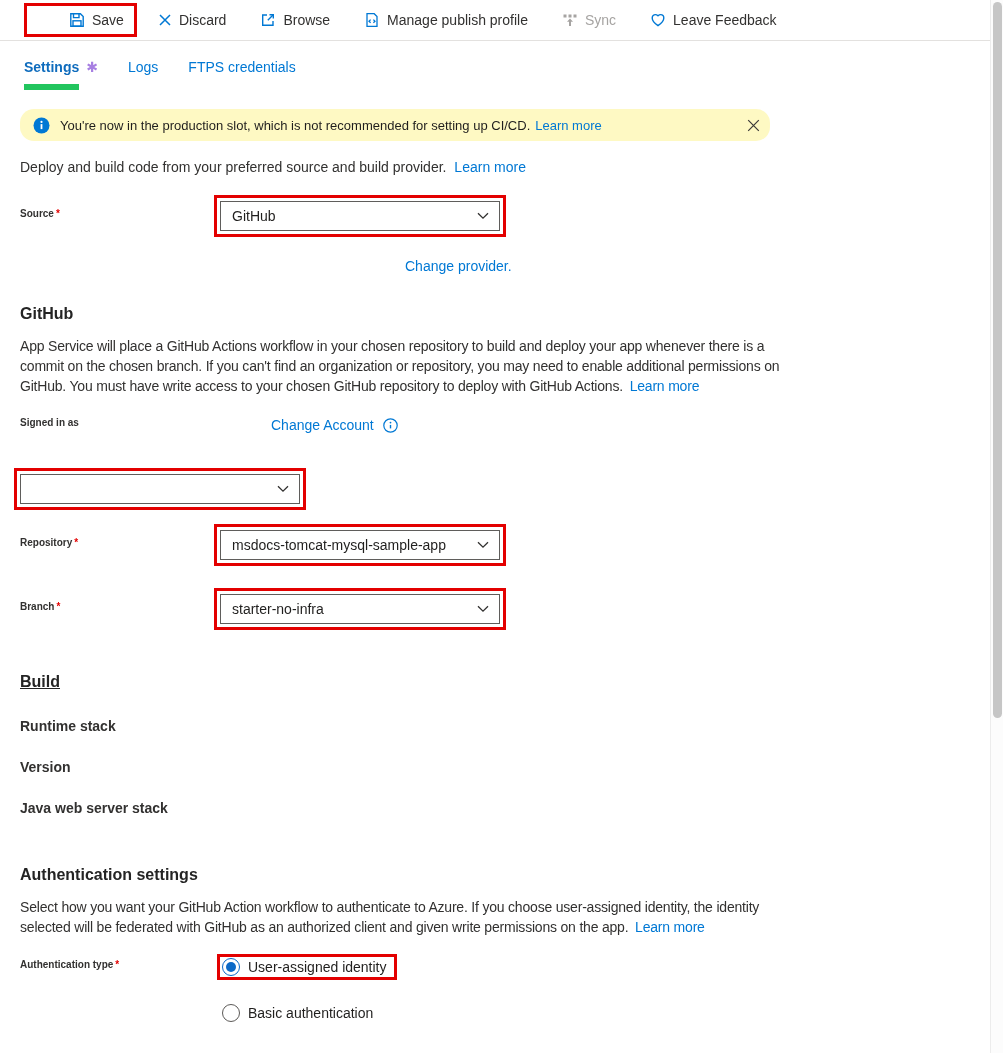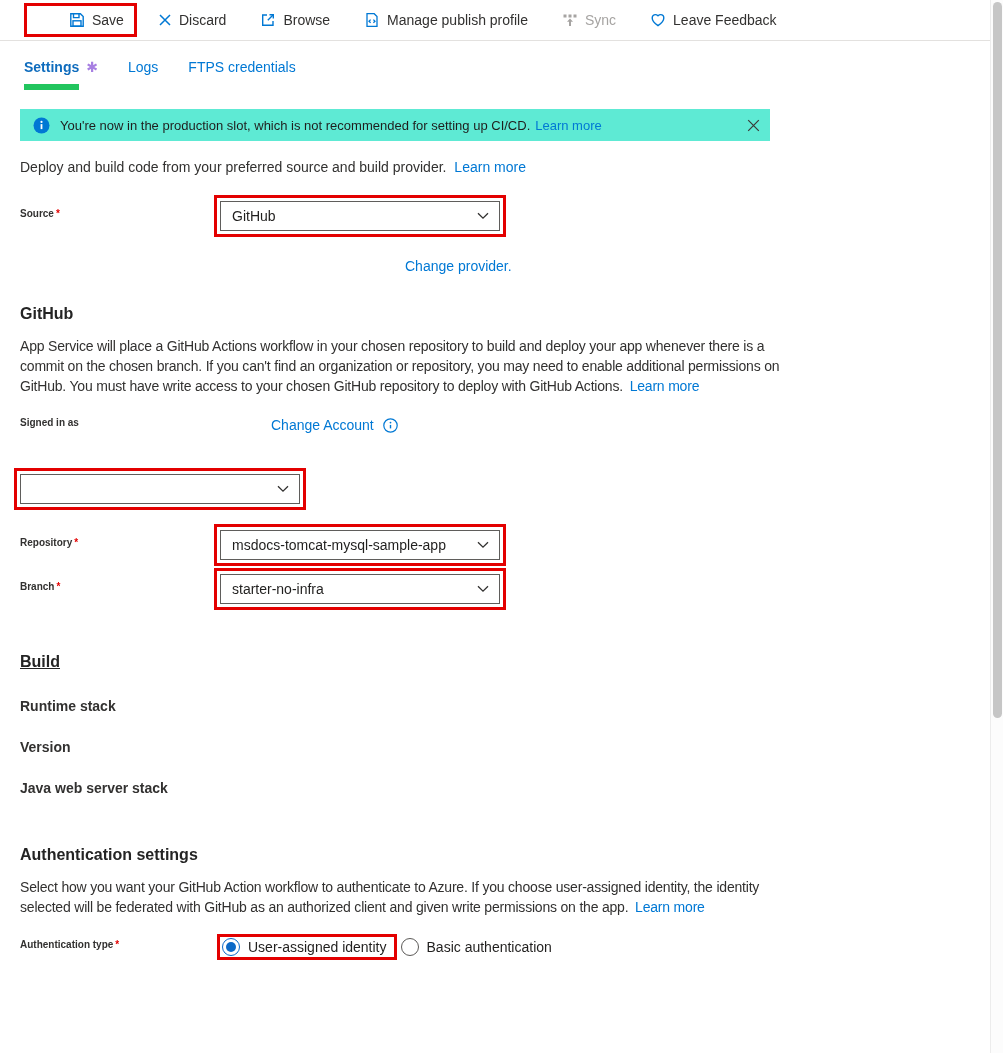--- a/index.html
+++ b/index.html
@@ -16,22 +16,22 @@
 
   
   .tabs { display:flex; gap:30px; padding:18px 0 0 24px; font-size:14px; }
   .tab { color:#0078d4; cursor:pointer; }
   .tab .tlabel { display:inline-block; padding-bottom:9px; }
   .tab.active { color:#0f6cbd; }
   .tab.active .tlabel { font-weight:700; border-bottom:6px solid #22c55e; }
   .dirty { color:#a77fe2; margin-left:7px; font-size:14px; }
 
   
-  .banner { margin:19px 0 0 20px; width:750px; height:32px; background:#5eead4;
-    display:flex; align-items:center; font-size:13px; color:#1f1e1d; }
+  .banner { margin:19px 0 0 20px; width:750px; height:32px; background:#fef9c3;
+    display:flex; align-items:center; font-size:13px; color:#1f1e1d;border-radius:14px; }
   .banner .bicon { display:flex; margin:0 10px 0 13px; }
   .banner a { margin-left:5px; }
   .banner .bclose { margin-left:auto; margin-right:10px; display:flex; cursor:pointer; }
 
   a { color:#0078d4; text-decoration:none; cursor:pointer; }
 
   .intro { margin:18px 0 0 20px; font-size:14px; }
   .intro a { margin-left:4px; }
 
   
@@ -51,30 +51,30 @@
     color:#323130; letter-spacing:-0.2px; }
   p.desc a { margin-left:3px; }
 
   .row-signed { margin-top:21px; }
   .row-signed .form-label { padding-top:0; }
   .signed-cell { display:flex; align-items:center; margin-left:51px; gap:9px; }
   .signed-cell a { font-size:14px; }
 
   .row-org { margin-top:41px; }
   .row-repo { margin-top:26px; }
-  .row-branch { margin-top:14px; }
+  .row-branch { margin-top:34px; }
 
   h2.build-h { margin-top:49px;text-decoration:underline; }
   .build-label { margin:25px 0 0 20px; font-weight:700; font-size:14px; }
   .build-label.first { margin-top:27px; }
 
   h2.auth-h { margin-top:50px; }
   .row-auth { margin-top:20px; }
   .row-auth .form-label { padding-top:2px; }
-  .radios { display:flex; flex-direction:row; gap:5px; }
+  .radios { display:flex; flex-direction:column; gap:26px; }
   .radio-option { display:flex; align-items:center; gap:8px; font-size:14px;
     color:#201f1e; width:max-content; padding:1px 7px 1px 2px; cursor:pointer; }
   .radio-option.red-box2 { outline:3px solid #e30000; outline-offset:0px; }
   .radio-circle { width:18px; height:18px; border-radius:50%; border:1px solid #5c5a58;
     display:flex; align-items:center; justify-content:center; background:#fff; flex:none; }
   .radio-option.selected .radio-circle { border-color:#0b69c7; }
   .radio-option.selected .radio-dot { width:10px; height:10px; border-radius:50%; background:#0b69c7; }
 
   
   .scrollbar { position:fixed; top:0; right:0; width:13px; height:1053px;

